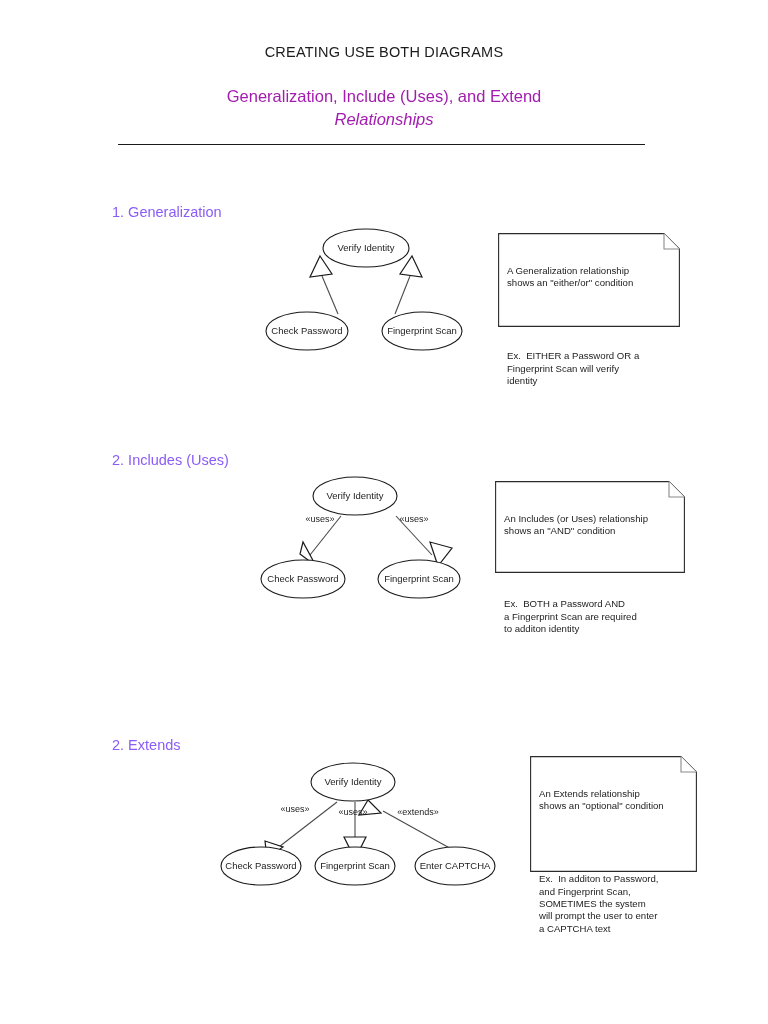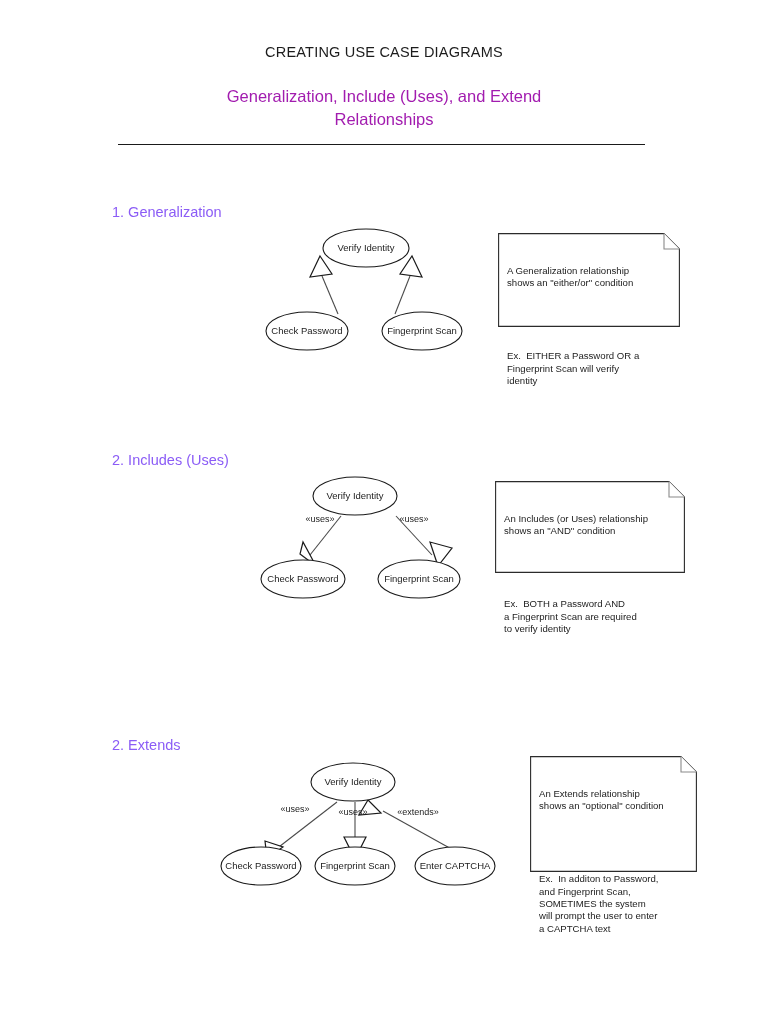--- a/index.html
+++ b/index.html
@@ -37,21 +37,21 @@
   .doc-subtitle {
     position: absolute;
     left: 0;
     top: 85px;
     width: 768px;
     text-align: center;
     font-size: 16.5px;
     line-height: 23px;
     color: #a21caf;
   }
-  .doc-subtitle .line2 { display: block; }
+  .doc-subtitle .line2 { display: block; font-style: italic; }
   .rule {
     position: absolute;
     left: 118px;
     top: 144px;
     width: 527px;
     height: 0;
     border-top: 1.6px solid #1a1a1a;
   }
 
   
@@ -125,21 +125,21 @@
     white-space: pre-wrap;
   }
   .note-para { margin: 0; }
   .note-gap { height: 11px; }
 </style>
 </head>
 <body>
 
 <div class="page">
 
-  <div class="doc-title">CREATING USE CASE DIAGRAMS</div>
+  <div class="doc-title">CREATING USE BOTH DIAGRAMS</div>
 
   <div class="doc-subtitle">
     <span class="line1">Generalization, Include (Uses), and Extend</span>
     <span class="line2">Relationships</span>
   </div>
 
   <div class="rule"></div>
 
   <div class="section-label sec1-label">1. Generalization</div>
 
@@ -203,21 +203,21 @@
     <svg width="190" height="92" viewBox="0 0 190 92">
       <path class="note-shape" d="M0.6,0.6 L174,0.6 L189.4,16 L189.4,91.4 L0.6,91.4 Z"></path>
       <path class="note-fold" d="M174,0.6 L174,16 L189.4,16"></path>
     </svg>
     <div class="note-body">
       <p class="note-para">An Includes (or Uses) relationship
 shows an "AND" condition</p>
       <div class="note-gap"></div>
       <p class="note-para">Ex.  BOTH a Password AND
 a Fingerprint Scan are required
-to verify identity</p>
+to additon identity</p>
     </div>
   </div>
 
   <div class="section-label sec3-label">2. Extends</div>
 
   <svg class="diagram" style="left:205px; top:755px;" width="310" height="140">
 
     <line class="link" x1="132" y1="47" x2="70" y2="95"></line>
     <polygon class="arrow-head" points="62,103 60,86 78,92"></polygon>
 

